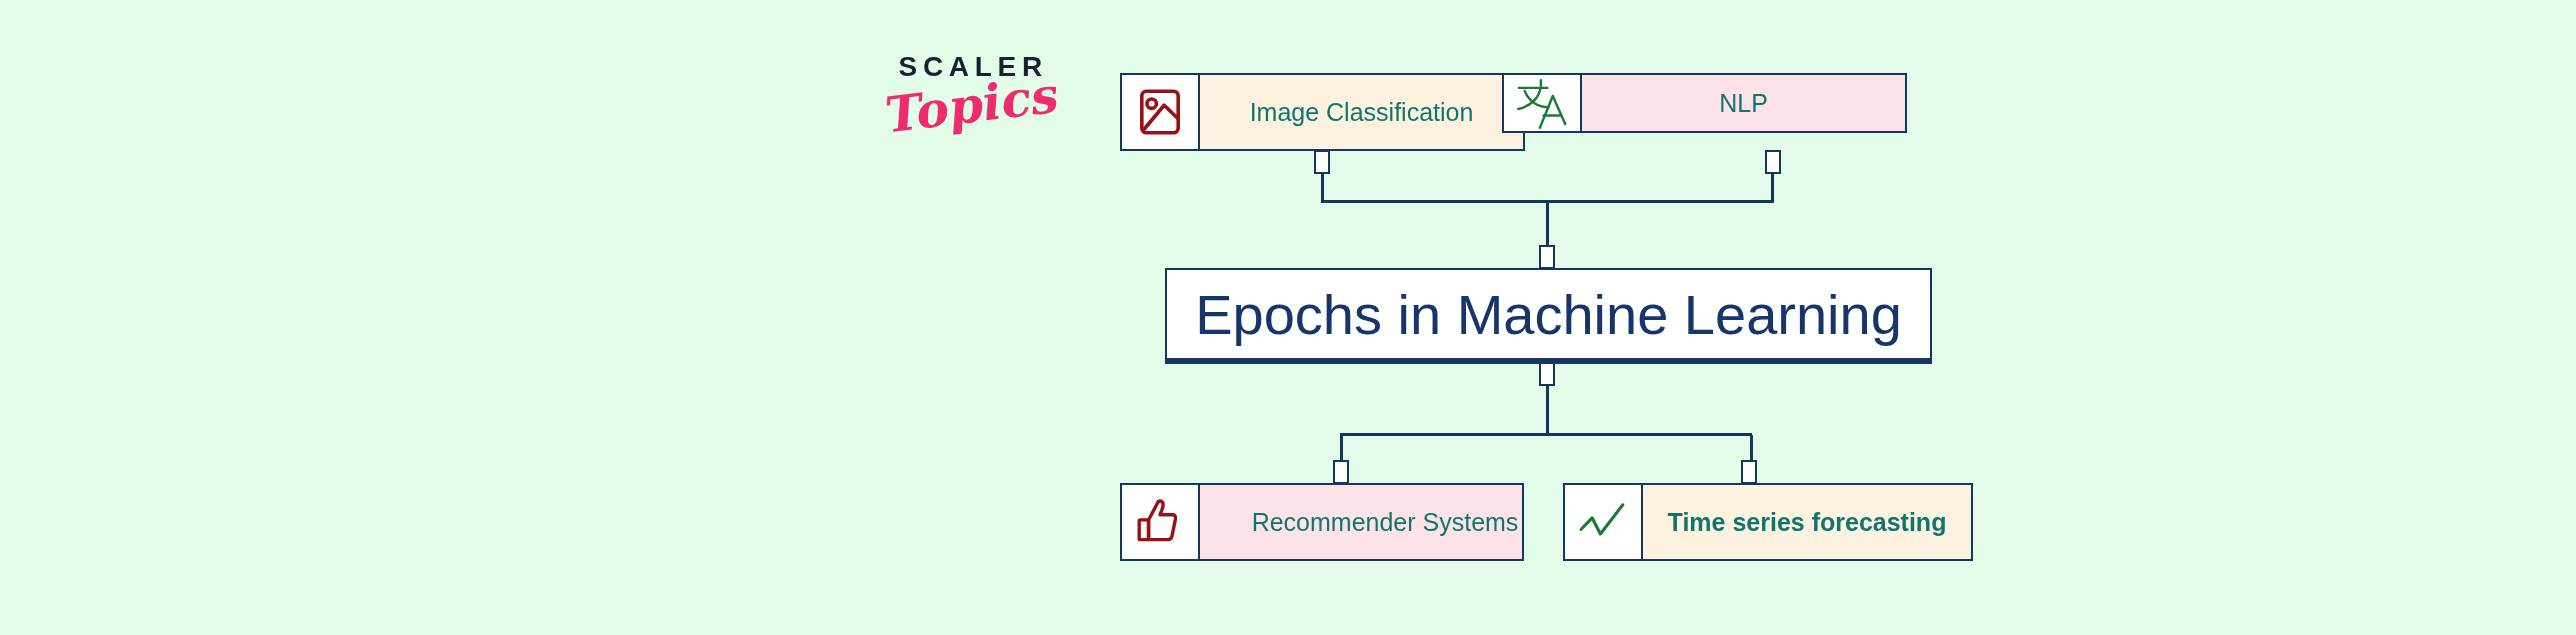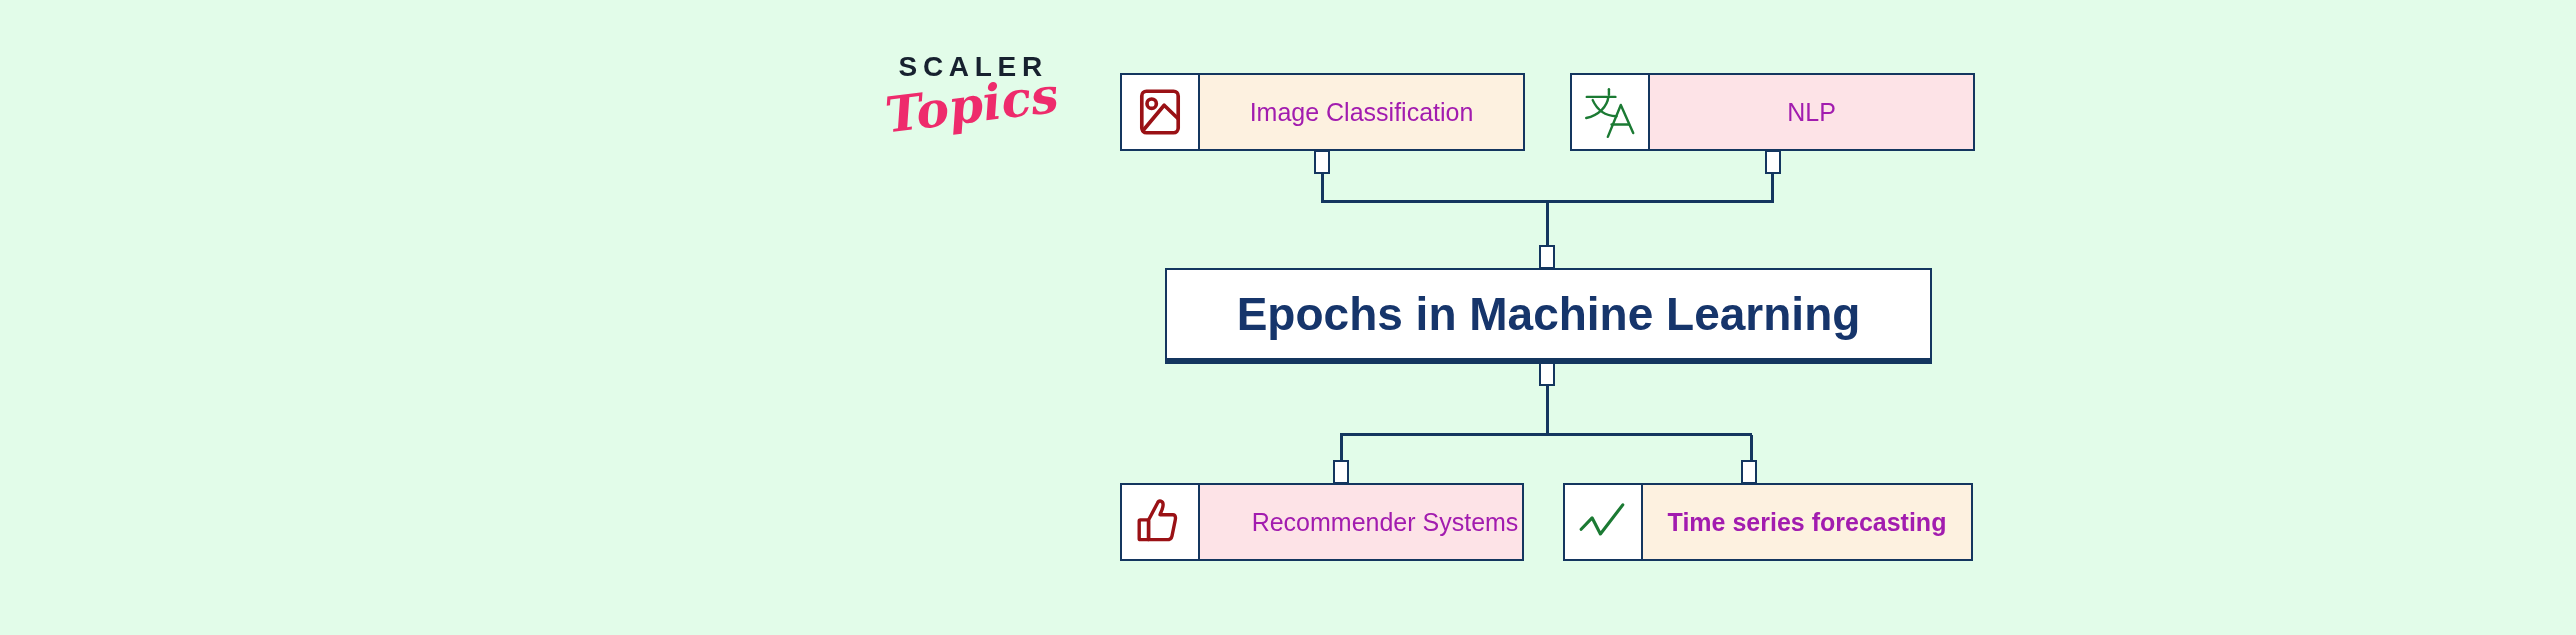--- a/index.html
+++ b/index.html
@@ -28,35 +28,35 @@
     position:absolute;display:flex;box-sizing:border-box;
     border:2.6px solid #14365f;background:#fff;
   }
   .icon-cell{
     width:76px;flex:0 0 76px;background:#ffffff;
     border-right:2.1px solid #14365f;
     display:flex;align-items:center;justify-content:center;
   }
   .label-cell{
     flex:1;display:flex;align-items:center;justify-content:center;
-    font-size:25px;color:#a21caf;white-space:nowrap;
+    font-size:25px;color:#0f766e;white-space:nowrap;
   }
   .node-ic {left:1120px;top:73px;width:405px;height:78px;}
-  .node-nlp{left:1570px;top:73px;width:405px;height:78px;}
+  .node-nlp{left:1502px;top:73px;width:405px;height:60px;}
   .node-rec{left:1120px;top:483px;width:404px;height:78px;}
   .node-ts {left:1563px;top:483px;width:410px;height:78px;font-weight:bold;}
   
   .center-node{
     position:absolute;left:1165px;top:268px;width:767px;height:96px;
     box-sizing:border-box;background:#ffffff;
     border:2.6px solid #14365f;border-bottom:6.7px solid #14365f;
     display:flex;align-items:center;justify-content:center;
   }
   .center-label{
-    font-size:46px;font-weight:700;color:#16356b;white-space:nowrap;
+    font-size:56px;font-weight:400;color:#16356b;white-space:nowrap;
   }
   
   .cline{position:absolute;background:#14365f;}
   .l-ic-down  {left:1321px;top:173px;width:2.6px;height:30px;}
   .l-nlp-down {left:1771px;top:173px;width:2.6px;height:30px;}
   .bus-top    {left:1321px;top:200px;width:453px;height:2.6px;}
   .l-mid-top  {left:1546px;top:202px;width:2.6px;height:45px;}
   .l-mid-bot  {left:1546px;top:384px;width:2.6px;height:52px;}
   .bus-bottom {left:1340px;top:433px;width:412px;height:2.6px;}
   .l-rec-down {left:1340px;top:435px;width:2.6px;height:27px;}

